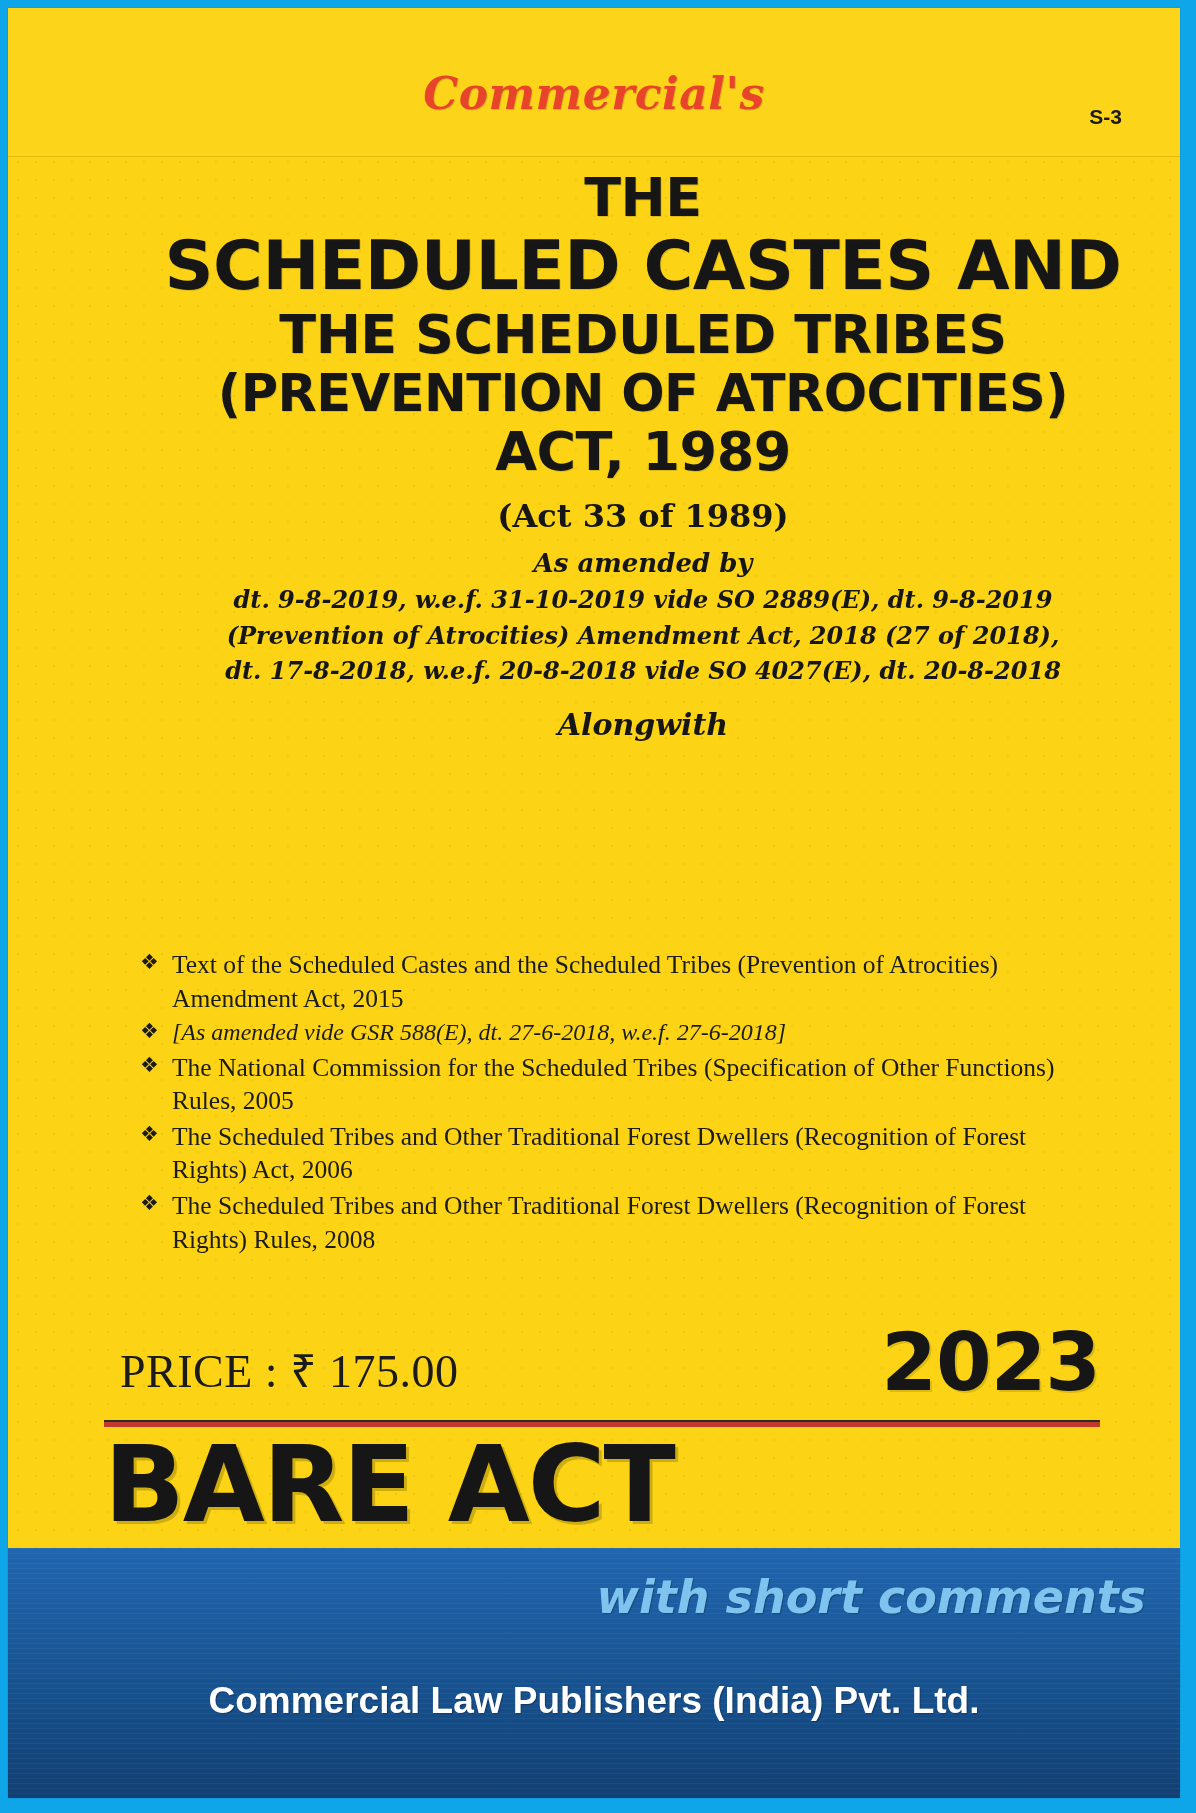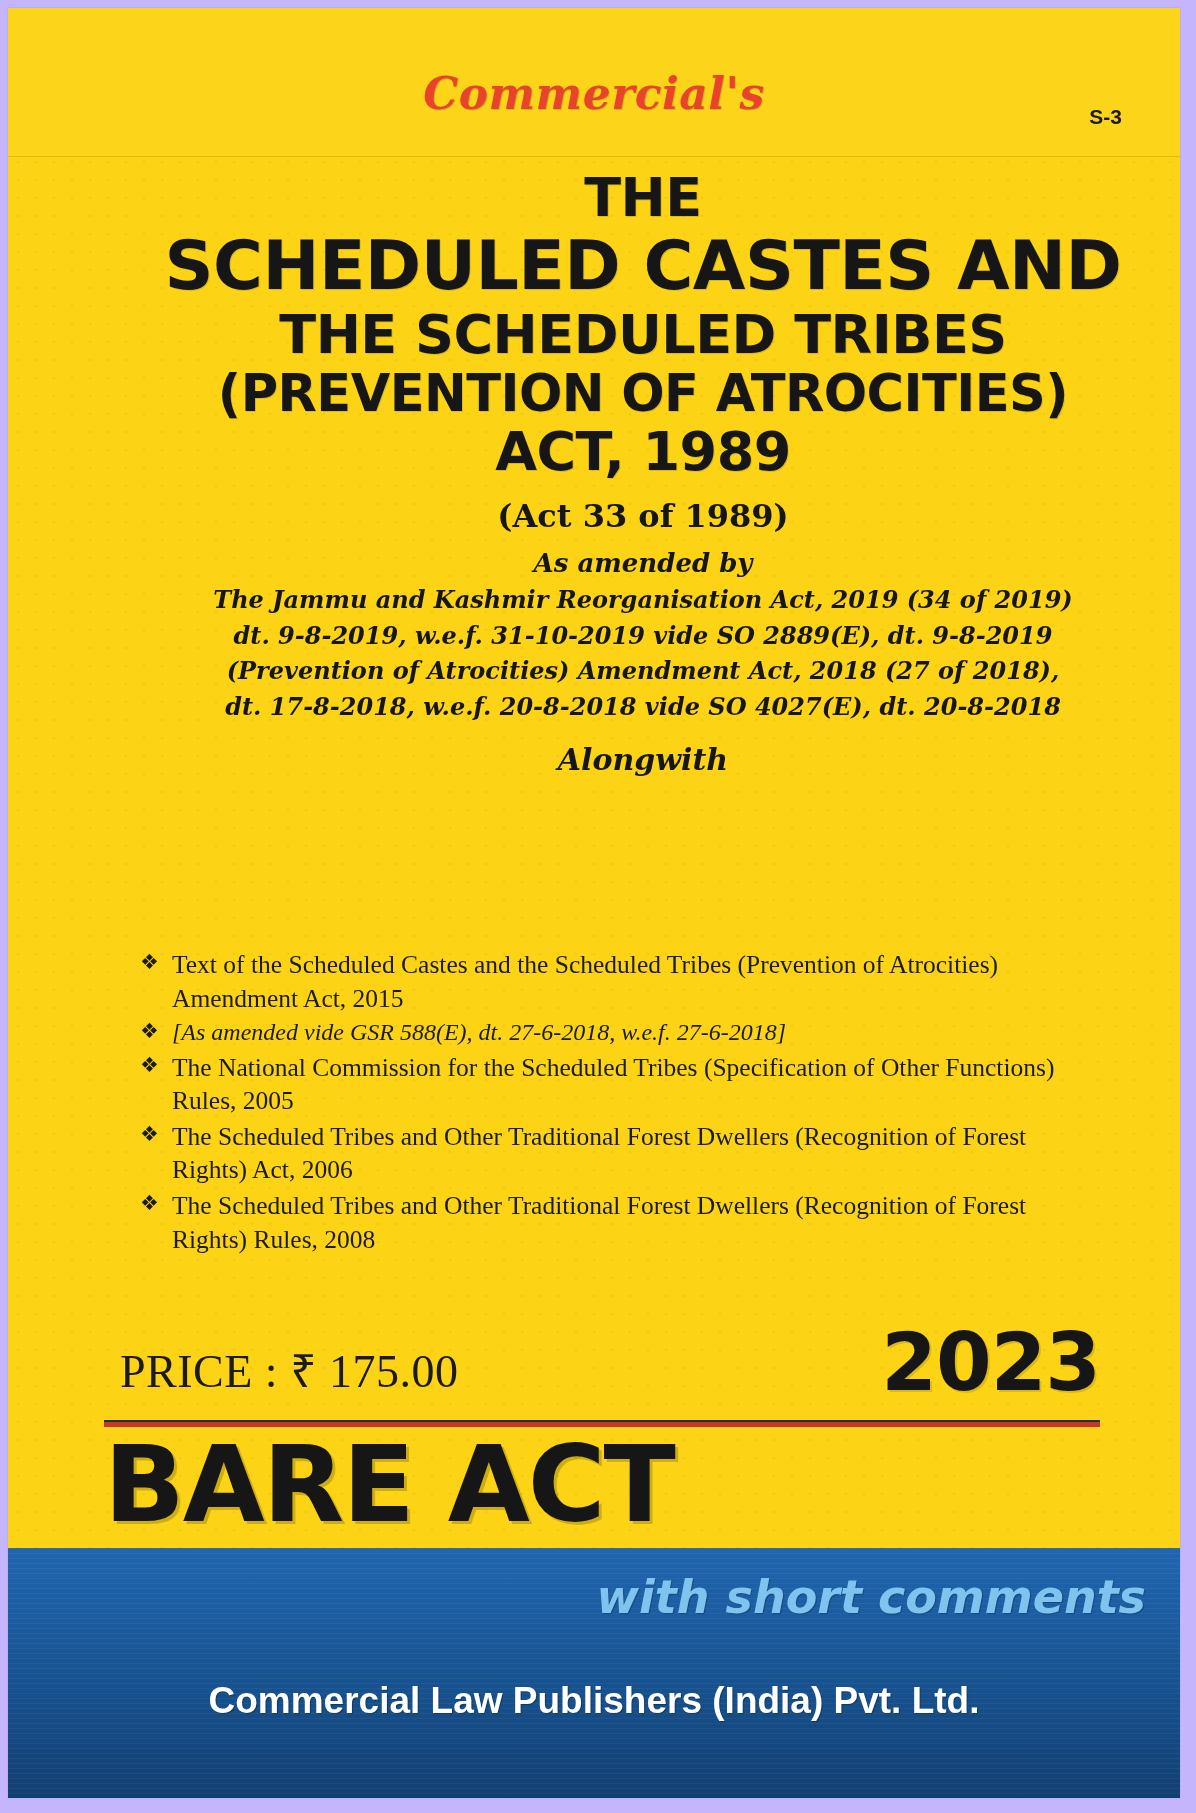--- a/index.html
+++ b/index.html
@@ -7,21 +7,21 @@
     padding: 0;
     background: #ffffff;
   }
   body {
     font-family: "Liberation Serif", serif;
   }
   .page {
     position: relative;
     width: 1196px;
     height: 1813px;
-    background: #c4b5fd;
+    background: #0ea5e9;
     overflow: hidden;
   }
   .cover {
     position: absolute;
     left: 8px;
     top: 8px;
     width: 1172px;
     height: 1790px;
     background: #fcd415;
     background-image:
@@ -246,21 +246,20 @@
       <div class="title-line l1">THE</div>
       <div class="title-line l2">SCHEDULED CASTES AND</div>
       <div class="title-line l3">THE SCHEDULED TRIBES</div>
       <div class="title-line l4">(PREVENTION OF ATROCITIES)</div>
       <div class="title-line l5">ACT, 1989</div>
 
       <div class="act-number">(Act 33 of 1989)</div>
 
       <div class="amend-block">
         <div class="amend-head">As amended by</div>
-        <div class="amend-line">The Jammu and Kashmir Reorganisation Act, 2019 (34 of 2019)</div>
         <div class="amend-line">dt. 9-8-2019, w.e.f. 31-10-2019 vide SO 2889(E), dt. 9-8-2019</div>
         <div class="amend-line">(Prevention of Atrocities) Amendment Act, 2018 (27 of 2018),</div>
         <div class="amend-line">dt. 17-8-2018, w.e.f. 20-8-2018 vide SO 4027(E), dt. 20-8-2018</div>
       </div>
 
       <div class="alongwith">Alongwith</div>
     </div>
 
     <div class="contents">
       <div class="content-item">

